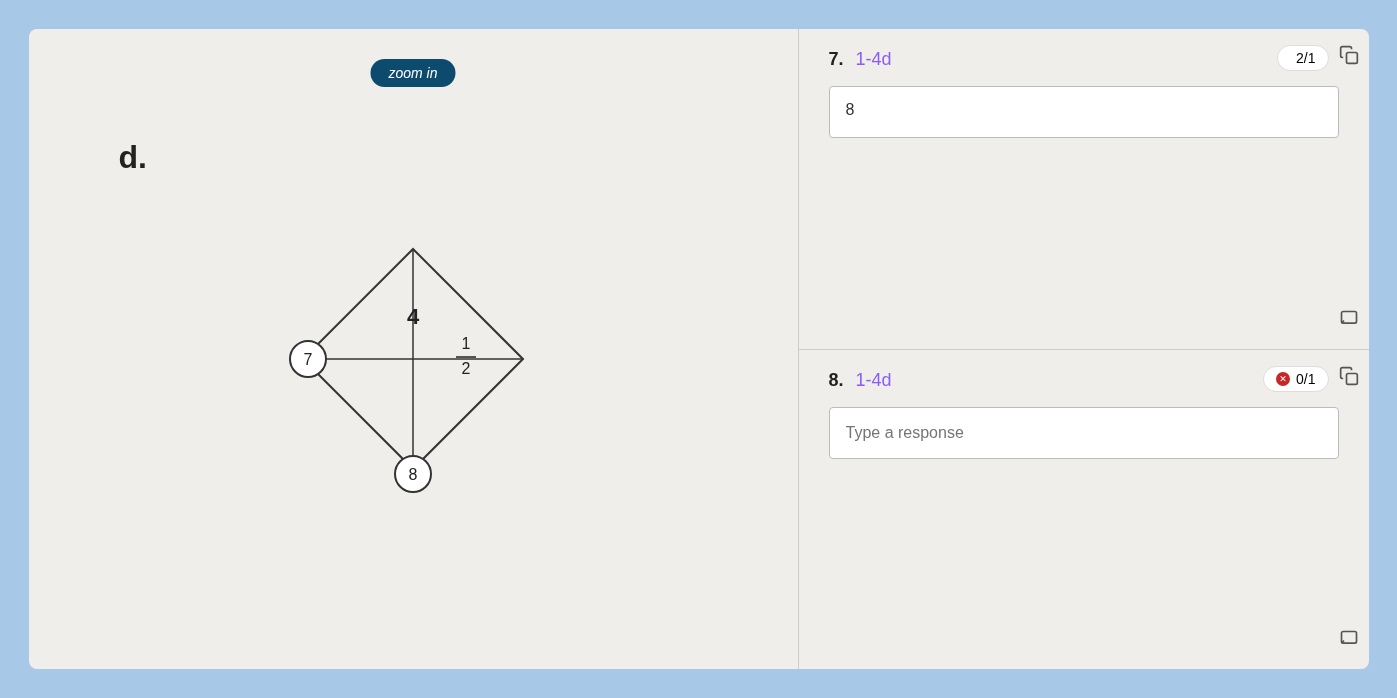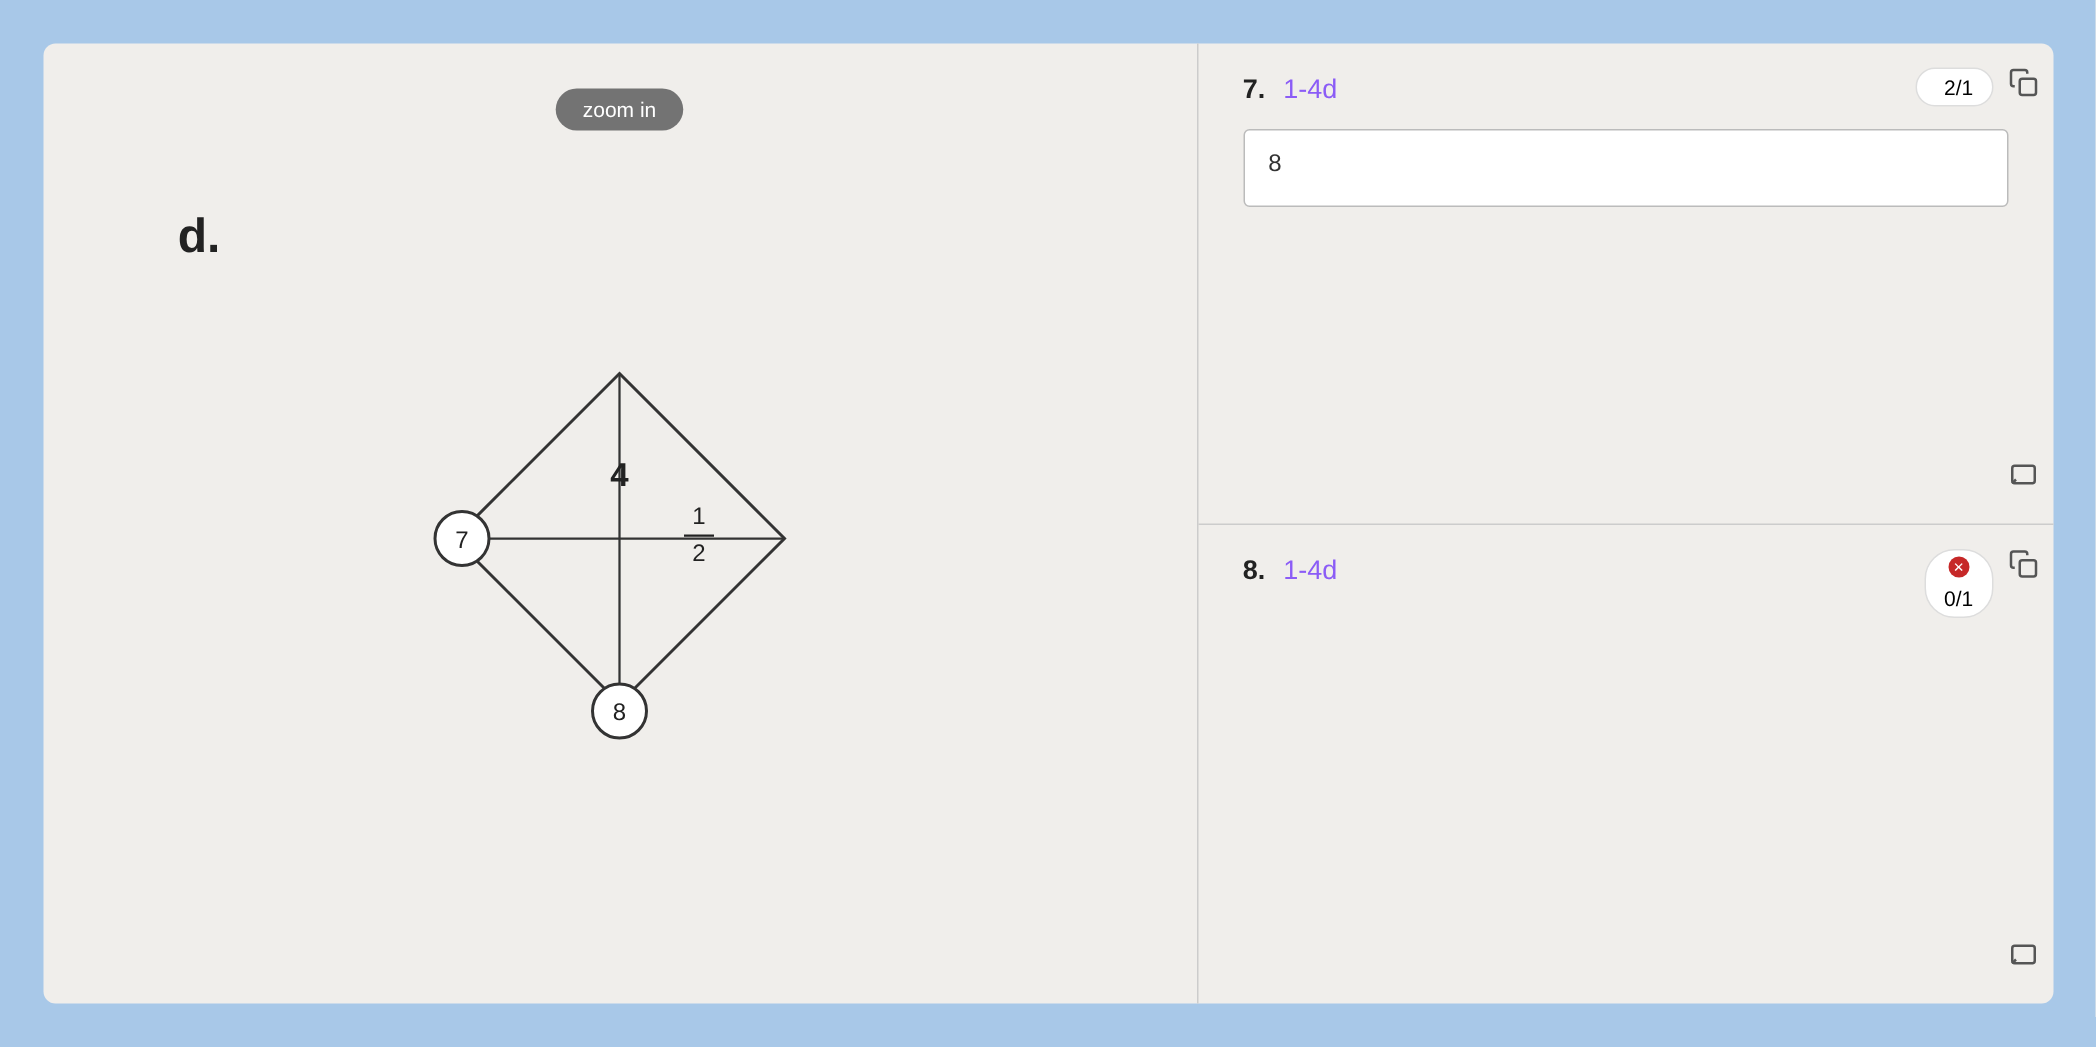--- a/index.html
+++ b/index.html
@@ -30,27 +30,28 @@
       align-items: center;
       justify-content: center;
       position: relative;
       border-right: 1px solid #ccc;
     }
     .zoom-btn {
       position: absolute;
       top: 30px;
       left: 50%;
       transform: translateX(-50%);
-      background: #737373;
+      background: #0c4a6e;
       color: #fff;
       border: none;
       border-radius: 20px;
       padding: 6px 18px;
       font-size: 14px;
       cursor: pointer;
+      font-style: italic;
     }
     .label-d {
       position: absolute;
       top: 110px;
       left: 90px;
       font-size: 32px;
       font-weight: bold;
       color: #222;
     }
     
@@ -188,37 +189,38 @@
       <div style="position:absolute;bottom:16px;right:10px;">
         <svg width="20" height="20" viewBox="0 0 24 24" fill="none" stroke="#555" stroke-width="2">
           <rect x="3" y="3" width="18" height="14" rx="2"></rect>
           <path d="M3 17l3-3"></path>
         </svg>
       </div>
     </div>
 
     <div class="question-section" style="border-bottom:none;">
       
-      <div style="position:absolute;top:16px;right:40px;display:flex;align-items:center;gap:6px;background:white;border-radius:20px;padding:4px 12px;border:1px solid #ddd;font-size:14px;flex-direction:column;">
+      <div style="position:absolute;top:16px;right:40px;display:flex;align-items:center;gap:6px;background:white;border-radius:20px;padding:4px 12px;border:1px solid #ddd;font-size:14px;">
         <div class="dot-red"></div>
         <span>0/1</span>
       </div>
       
       <div style="position:absolute;top:16px;right:10px;">
         <svg width="20" height="20" viewBox="0 0 24 24" fill="none" stroke="#555" stroke-width="2">
           <rect x="9" y="9" width="13" height="13" rx="2"></rect>
           <path d="M5 15H4a2 2 0 0 1-2-2V4a2 2 0 0 1 2-2h9a2 2 0 0 1 2 2v1"></path>
         </svg>
       </div>
 
       <div class="question-header">
         <span class="question-number">8.</span>
         <span class="question-label">1-4d</span>
       </div>
 
+      <input type="text" class="response-input" placeholder="Type a response" style="">
 
       
       <div style="position:absolute;bottom:16px;right:10px;">
         <svg width="20" height="20" viewBox="0 0 24 24" fill="none" stroke="#555" stroke-width="2">
           <rect x="3" y="3" width="18" height="14" rx="2"></rect>
           <path d="M3 17l3-3"></path>
         </svg>
       </div>
     </div>
 

